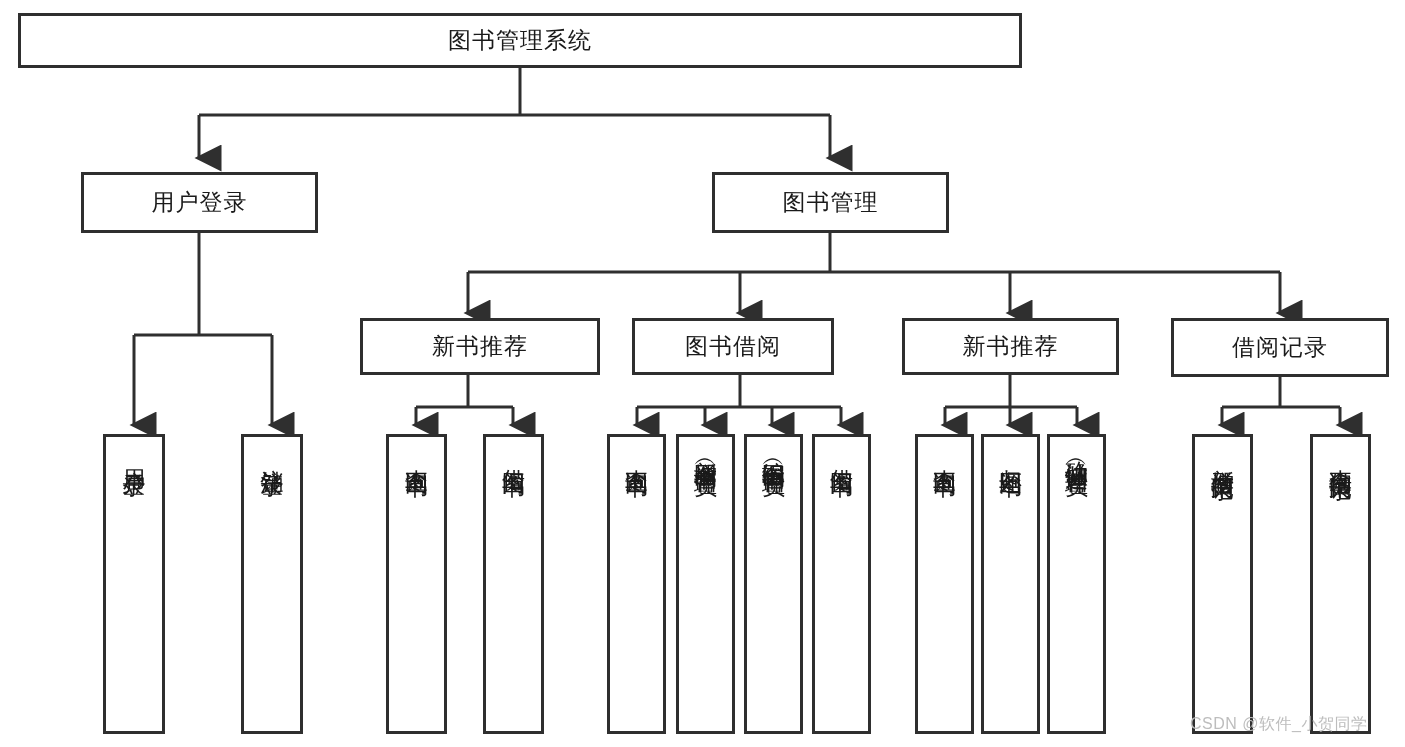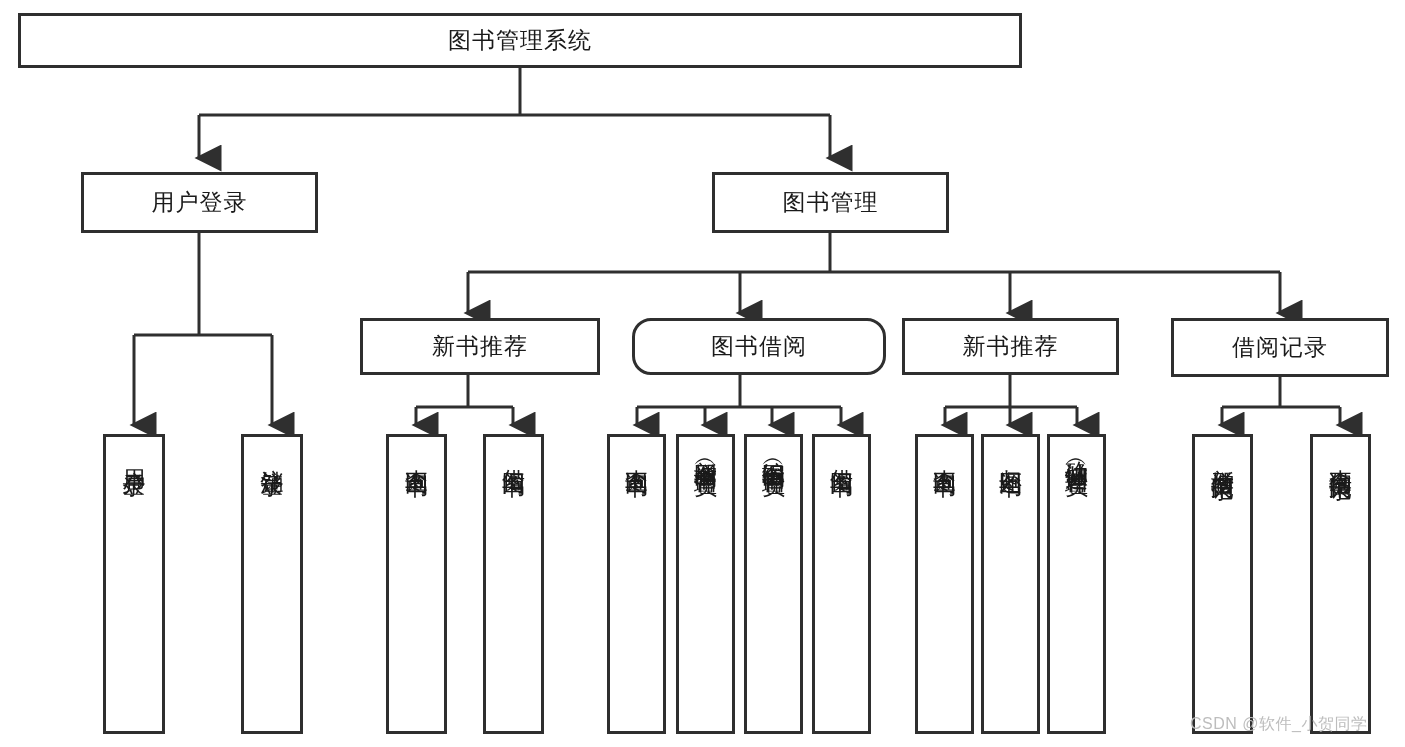--- a/index.html
+++ b/index.html
@@ -117,21 +117,21 @@
   </svg>
 
   <div class="node horiz" style="left:18px; top:13px; width:1004px; height:55px;">图书管理系统</div>
 
   <div class="node horiz" style="left:81px; top:172px; width:237px; height:61px;">用户登录</div>
 
   <div class="node horiz" style="left:712px; top:172px; width:237px; height:61px;">图书管理</div>
 
   <div class="node horiz" style="left:360px; top:318px; width:240px; height:57px;">新书推荐</div>
 
-  <div class="node horiz" style="left:632px; top:318px; width:254px; height:57px;border-radius:19px;">图书借阅</div>
+  <div class="node horiz" style="left:632px; top:318px; width:202px; height:57px;">图书借阅</div>
 
   <div class="node horiz" style="left:902px; top:318px; width:217px; height:57px;">新书推荐</div>
 
   <div class="node horiz" style="left:1171px; top:318px; width:218px; height:59px;">借阅记录</div>
 
   <div class="node vert" style="left:103px; top:434px; width:62px; height:300px;">用户登录</div>
 
   <div class="node vert" style="left:241px; top:434px; width:62px; height:300px;">注销登录</div>
 
   <div class="node vert" style="left:386px; top:434px; width:61px; height:300px;">查询图书</div>

